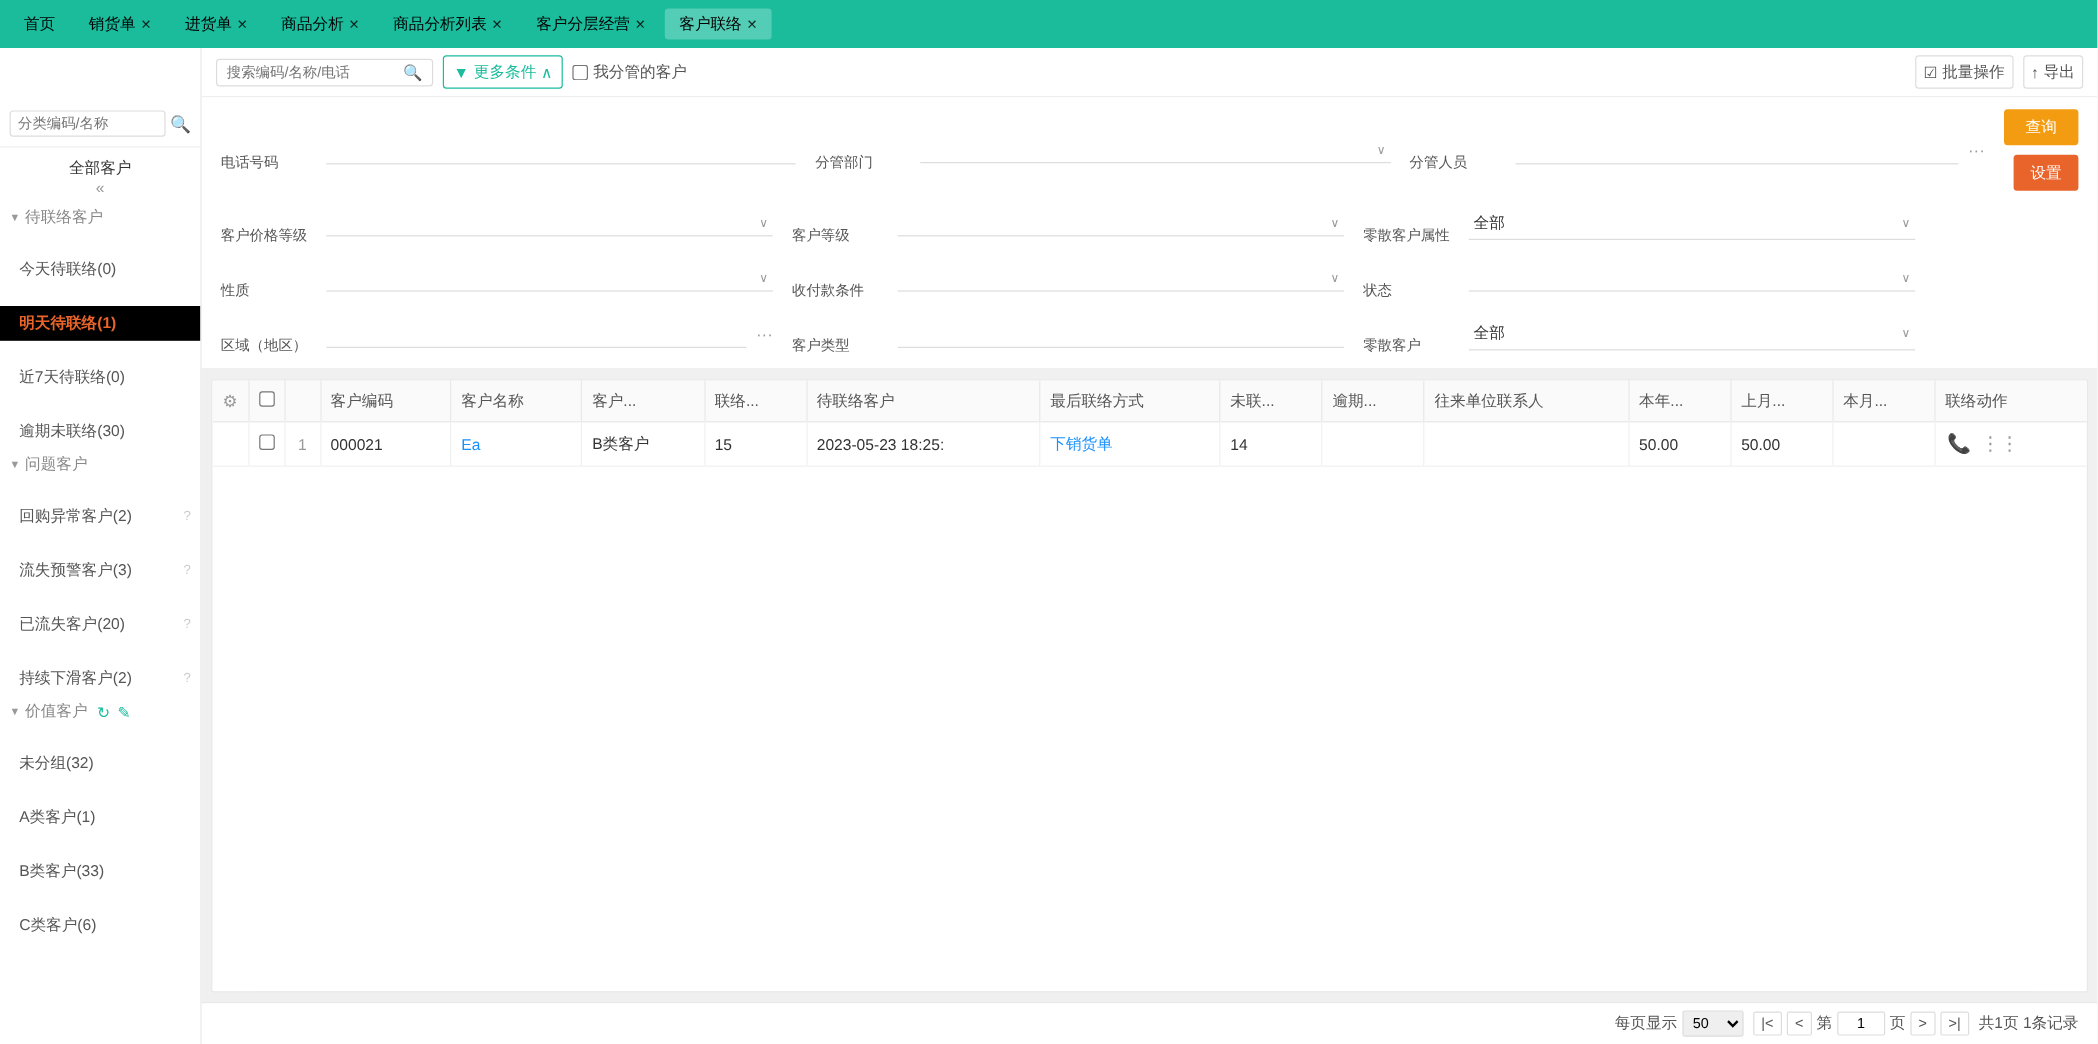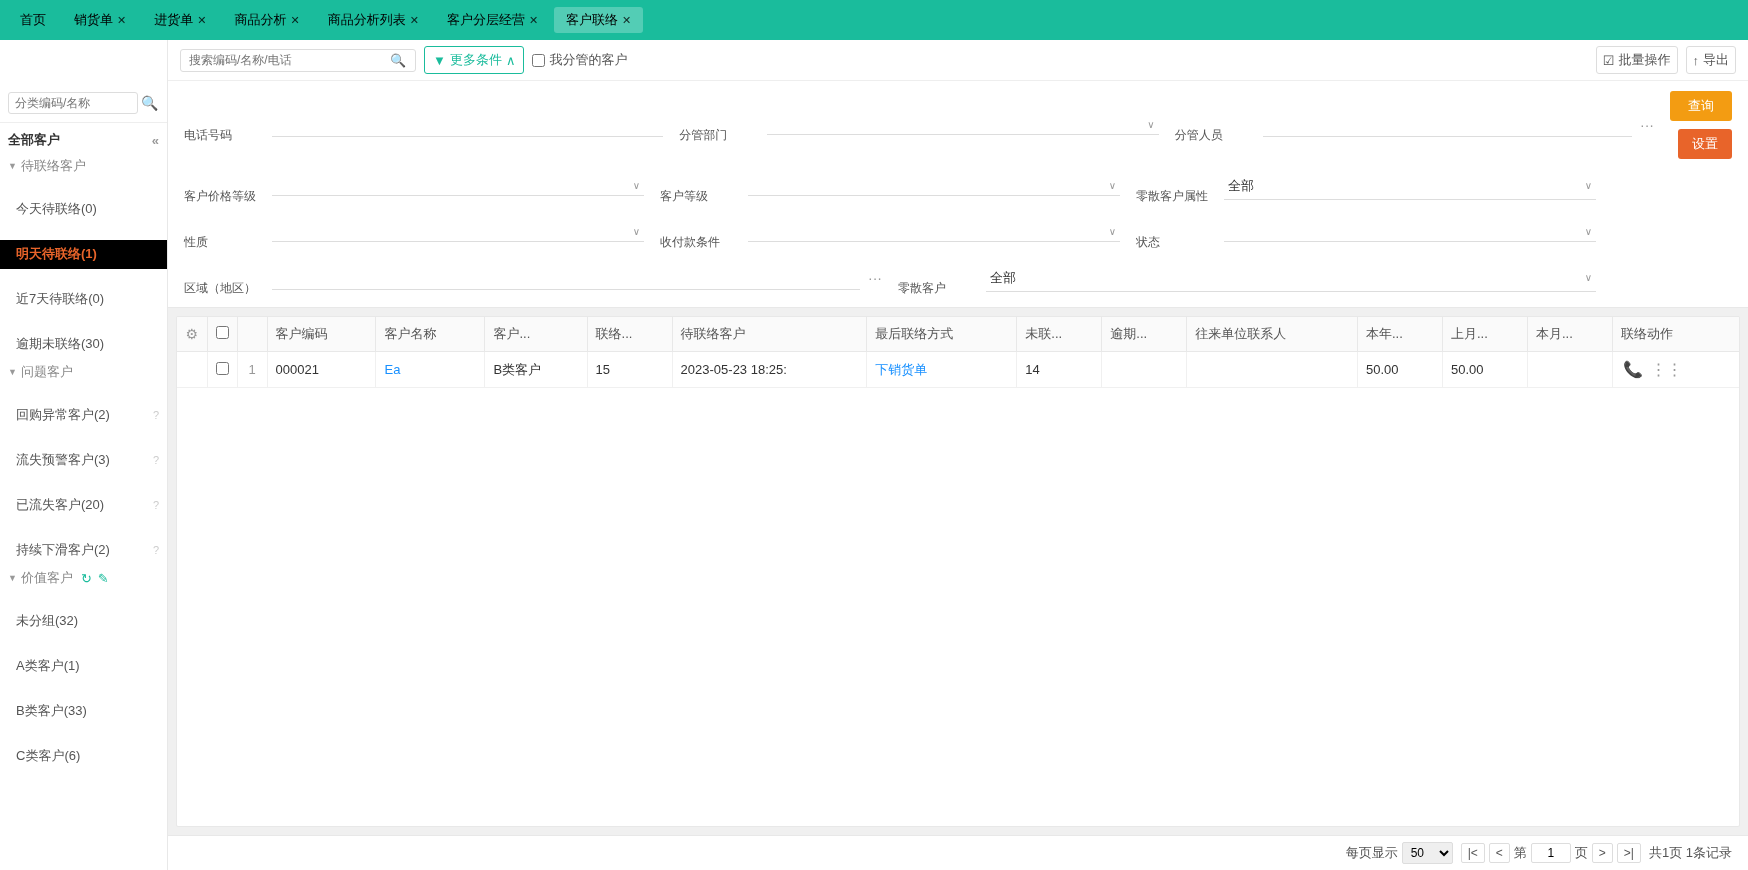--- a/index.html
+++ b/index.html
@@ -62,23 +62,24 @@
       outline: none;
       color: #999;
     }
     .sidebar-search .search-icon { color: #999; cursor: pointer; font-size: 14px; }
 
     .sidebar-section-header {
       display: flex;
       align-items: center;
       justify-content: space-between;
       padding: 8px 8px 4px 8px;
-      font-weight: bold;
+      font-weight: normal;
       color: #333;
       font-size: 13px;
+      flex-direction: column;
     }
     .sidebar-section-header .collapse-icon { color: #999; cursor: pointer; }
 
     .sidebar-group-label {
       padding: 4px 8px;
       color: #888;
       font-size: 12px;
       display: flex;
       align-items: center;
       gap: 4px;
@@ -120,21 +121,21 @@
       border-bottom: 1px solid #eee;
       gap: 8px;
     }
     .filter-search-box {
       display: flex;
       align-items: center;
       border: 1px solid #ddd;
       border-radius: 3px;
       padding: 3px 8px;
       gap: 4px;
-      width: 236px;
+      width: 181px;
     }
     .filter-search-box input {
       border: none;
       outline: none;
       font-size: 12px;
       color: #999;
       width: 100%;
     }
     .filter-search-icon { color: #f39c12; cursor: pointer; }
     .more-filter-btn {
@@ -540,20 +541,24 @@
           </div>
         </div>
         <div style="width:120px;"></div>
       </div>
 
       <div class="filter-row">
         <div class="filter-field">
           <span class="filter-label">区域（地区）</span>
           <input class="filter-input" type="text" style="">
           <span class="filter-dots">···</span>
+        </div>
+        <div class="filter-field">
+          <span class="filter-label">客户类型</span>
+          <input class="filter-input" type="text" style="">
         </div>
         <div class="filter-field">
           <span class="filter-label">零散客户</span>
           <div class="filter-select">
             <span>全部</span>
             <span class="filter-select-arrow">∨</span>
           </div>
         </div>
         <div style="width:120px;"></div>
       </div>

